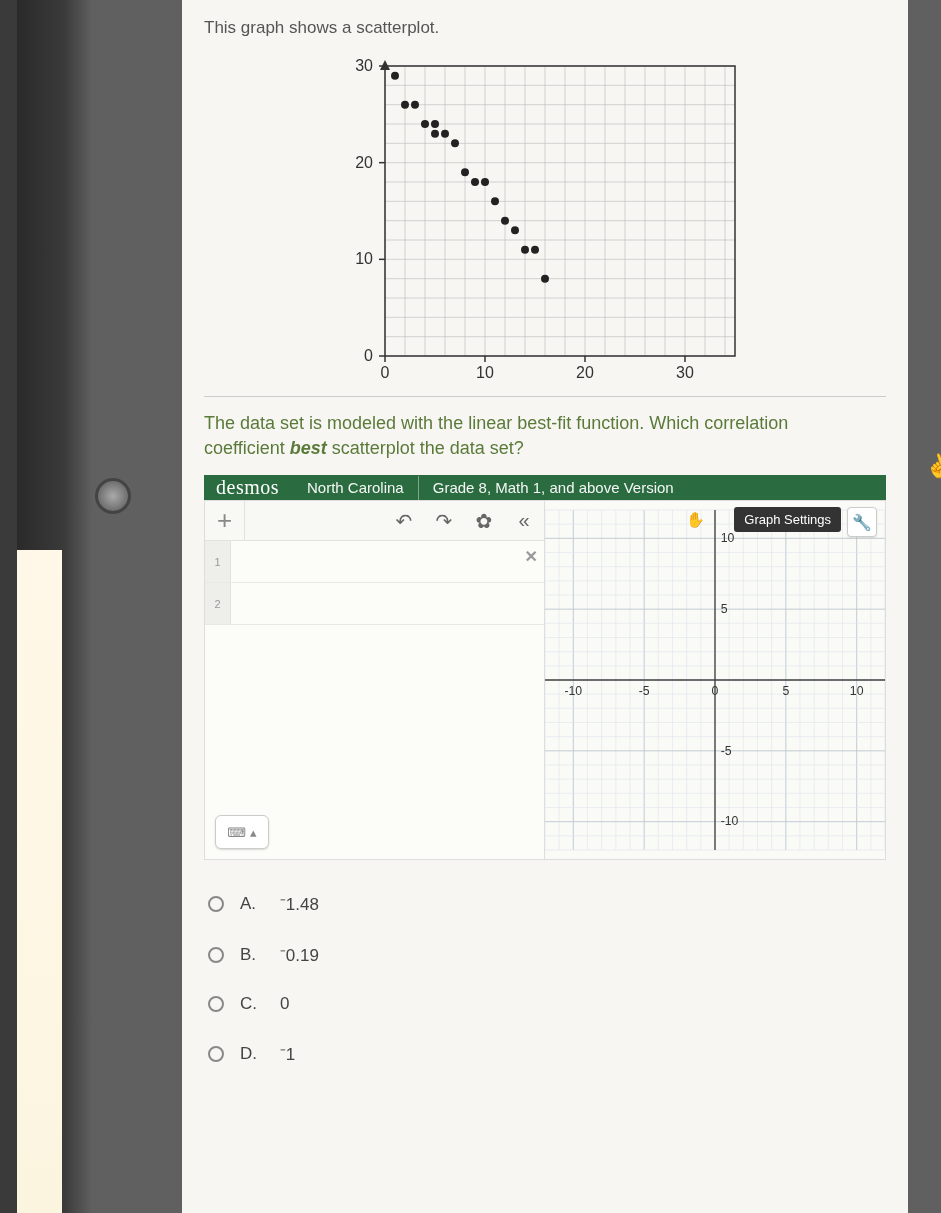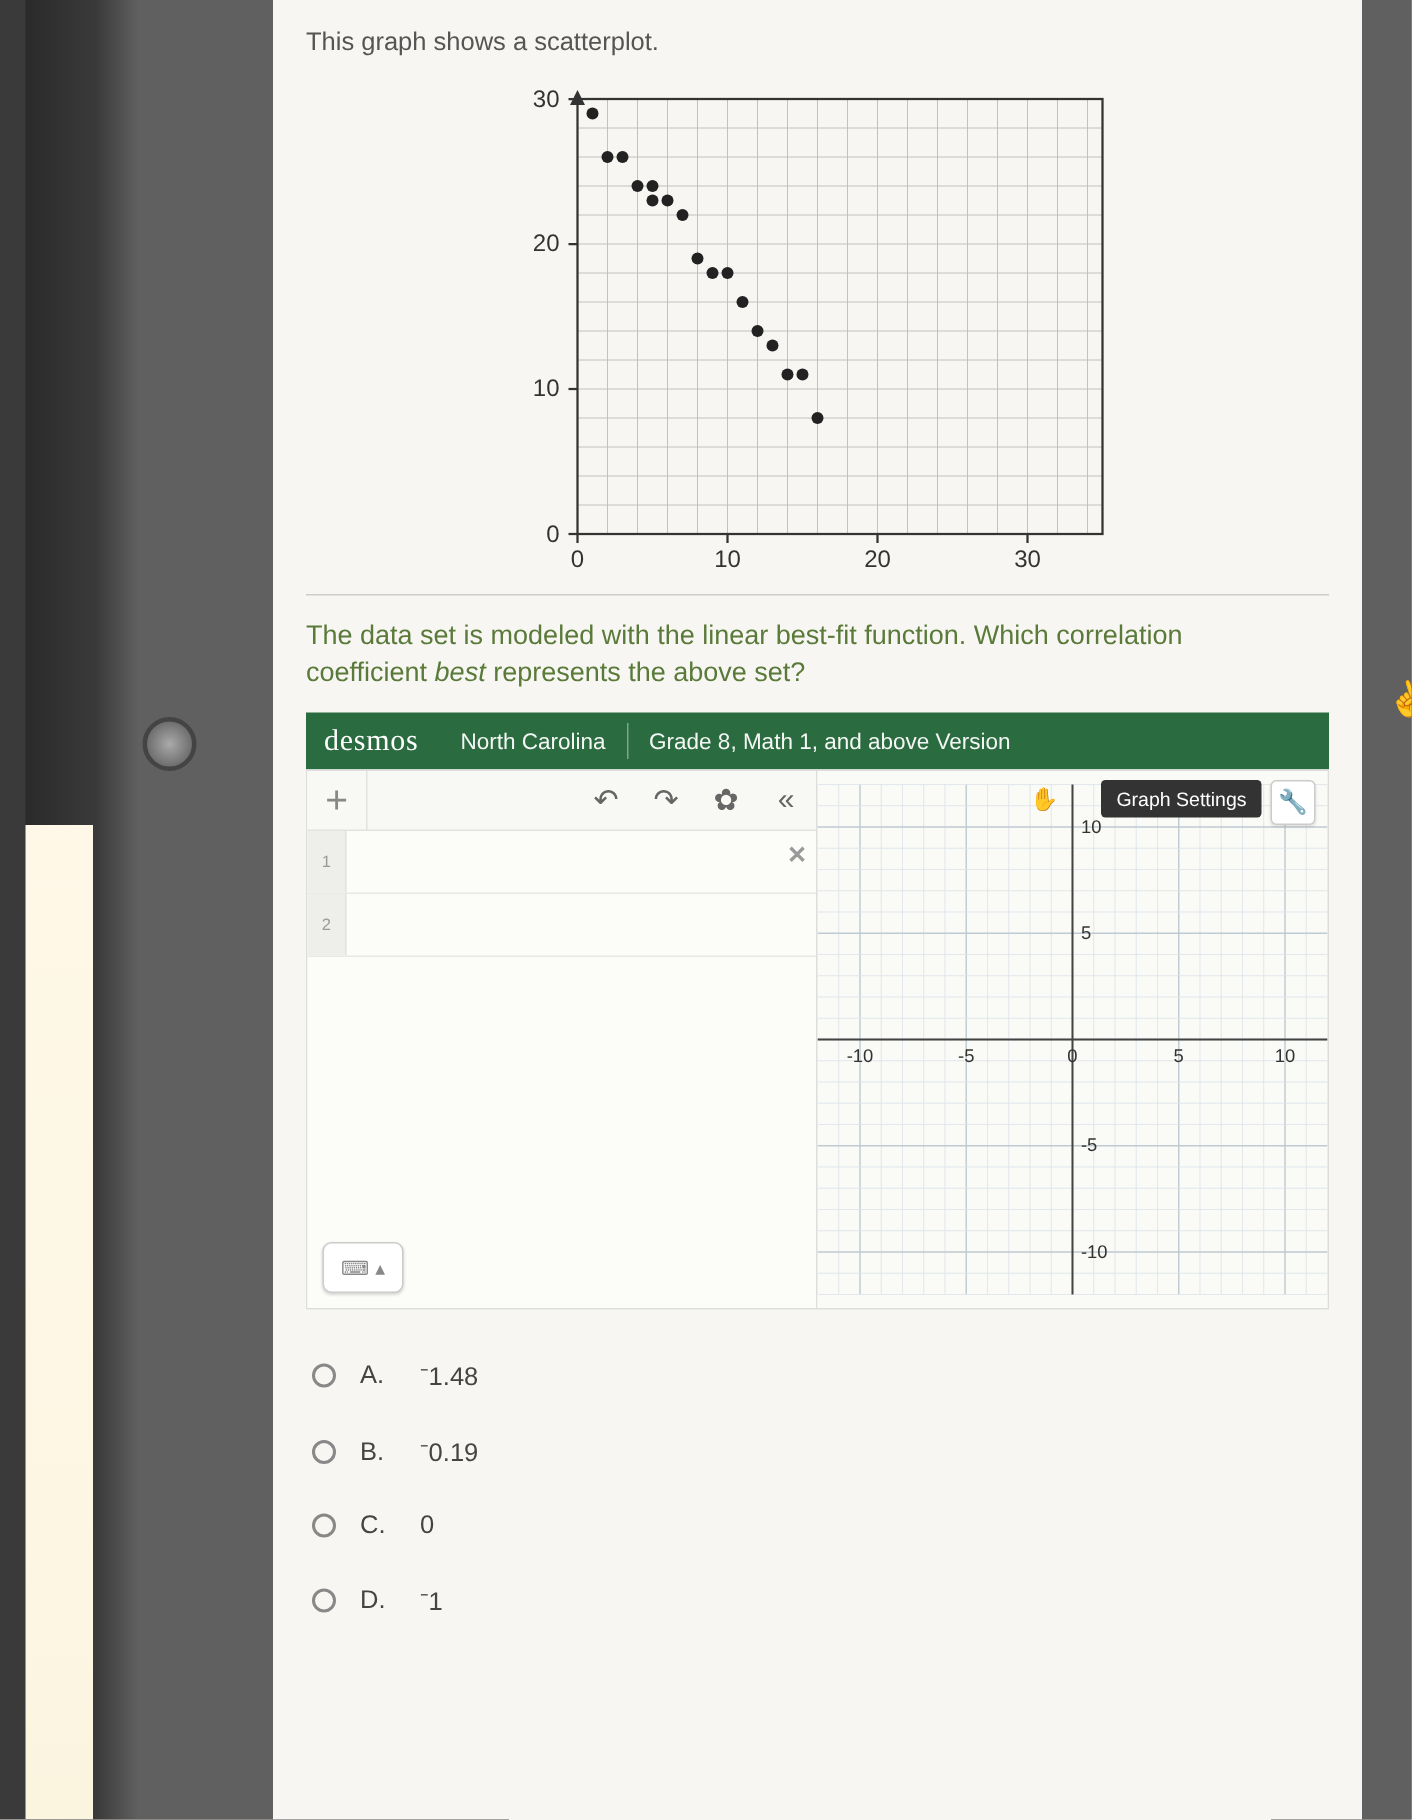--- a/index.html
+++ b/index.html
@@ -51,34 +51,34 @@
   }
   .scatter-svg { width: 100%; height: 100%; }
   .divider { border: none; border-top: 1px solid #ccc; margin: 8px 0 14px 0; }
   .question-text {
     font-size: 18px;
     color: #5a7a3a;
     line-height: 1.4;
     margin-bottom: 14px;
     padding-right: 30px;
   }
-  .question-text b { font-weight: normal; font-style: italic; }
+  .question-text b { font-weight: bold; font-style: italic; }
   .pointer-icon {
     position: absolute;
     right: -44px; top: 454px;
     font-size: 22px;
     color: #5a7a3a;
     transform: rotate(-20deg);
   }
   .desmos-bar {
     background: #2a6b3f;
     color: #fff;
     display: flex;
     align-items: center;
-    height: 38px;
+    height: 25px;
     font-size: 15px;
   }
   .desmos-logo {
     font-family: Georgia, serif;
     font-size: 20px;
     padding: 0 14px 0 12px;
     letter-spacing: 0.5px;
   }
   .desmos-sub { padding: 0 14px; opacity: 0.95; }
   .desmos-sep { width: 1px; height: 24px; background: rgba(255,255,255,0.4); }
@@ -285,21 +285,21 @@
             <text x="38" y="25" text-anchor="end">30</text>
           </g>
       </svg>
     </div>
 
     <hr class="divider">
 
     <span class="pointer-icon">☝</span>
 
     <div class="question-text">
-      <span>The data set is modeled with the linear best-fit function. Which correlation coefficient </span><b>best</b><span> represents the above set?</span>
+      <span>The data set is modeled with the linear best-fit function. Which correlation coefficient </span><b>best</b><span> scatterplot the data set?</span>
     </div>
 
     <div class="desmos-bar">
       <span class="desmos-logo">desmos</span>
       <span class="desmos-sub">North Carolina</span>
       <span class="desmos-sep"></span>
       <span class="desmos-sub">Grade 8, Math 1, and above Version</span>
     </div>
 
     <div class="desmos-body">

